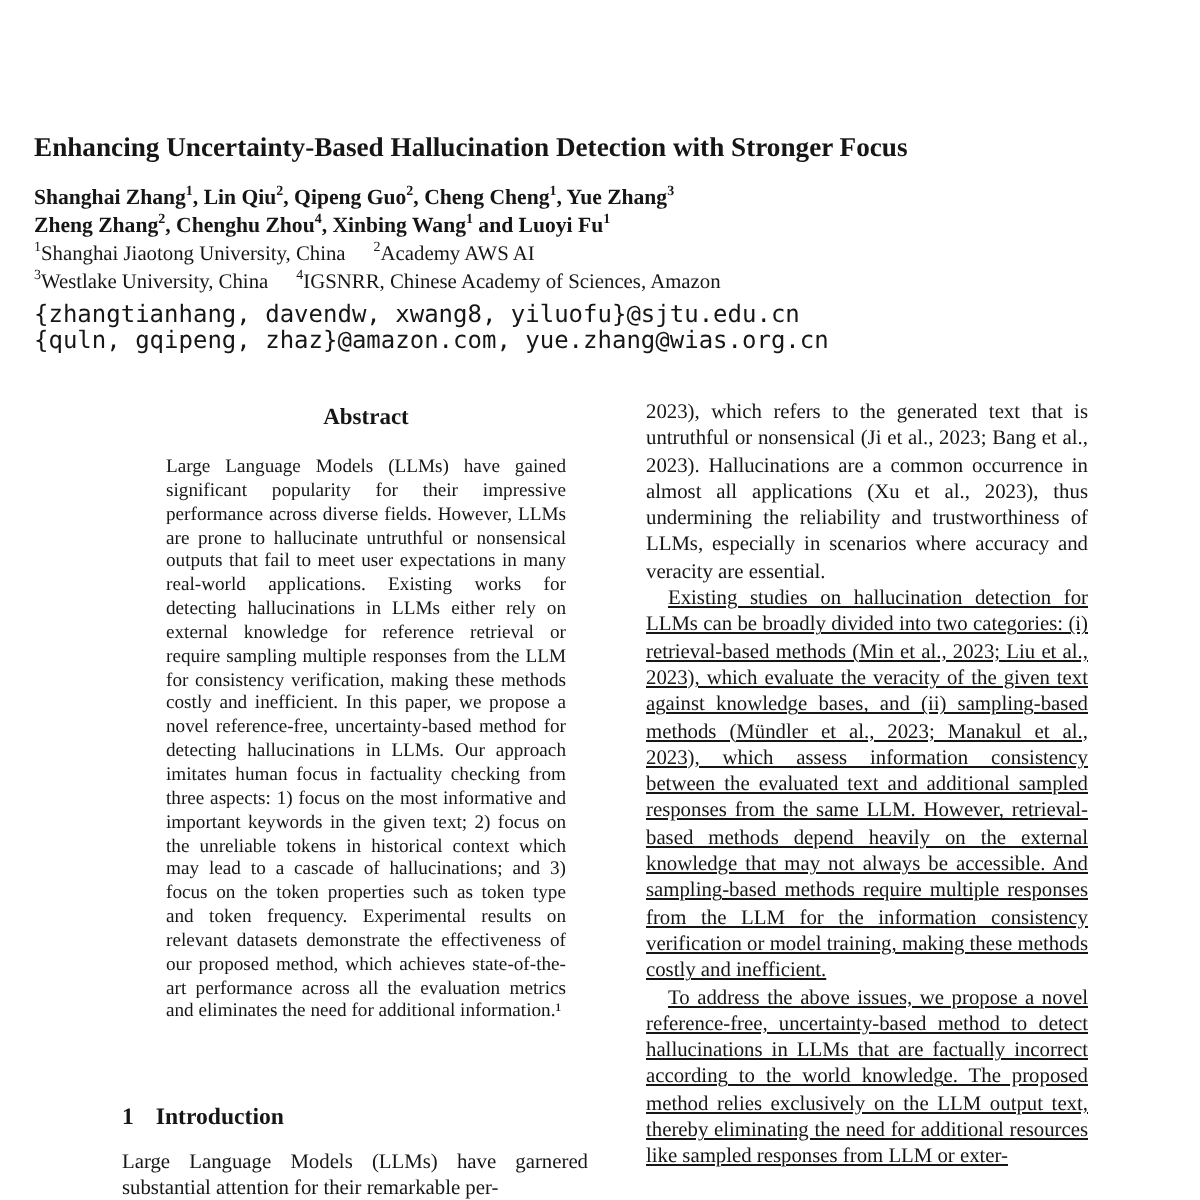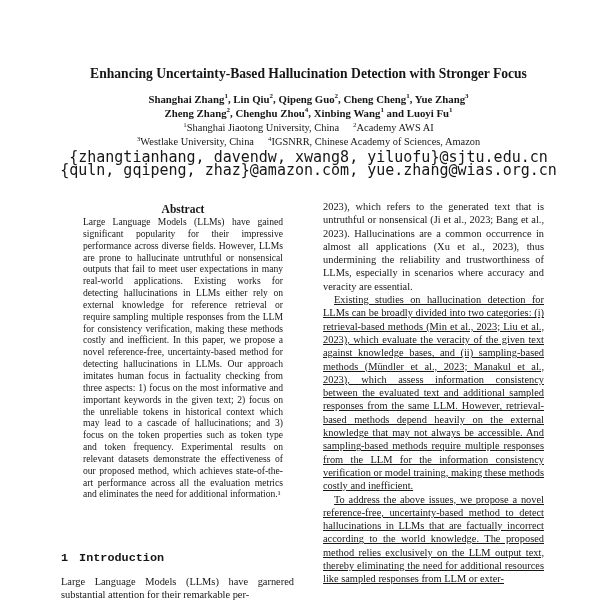--- a/index.html
+++ b/index.html
@@ -9,21 +9,20 @@
     width: 600px;
     height: 600px;
     background: #ffffff;
     overflow: hidden;
     font-family: "Liberation Serif", "DejaVu Serif", serif;
     color: #161616;
   }
   .header {
     position: absolute;
     left: 0; right: 0; top: 64px;
-    text-align: center;
     padding-left: 17px;
   }
   .title {
     font-size: 13.6px;
     font-weight: bold;
     line-height: 20px;
   }
   .authors {
     margin-top: 8px;
     font-size: 10.8px;
@@ -36,52 +35,52 @@
   }
   .affils {
     margin-top: 1px;
     font-size: 10.4px;
     line-height: 13.5px;
   }
   .affil-gap { margin-left: 14px; }
   .emails {
     margin-top: 3px;
     font-family: "DejaVu Sans Mono", "Liberation Mono", monospace;
-    font-size: 15px;
+    font-size: 12px;
     line-height: 13px;
     letter-spacing: 0px;
   }
   .abstract-block {
     position: absolute;
     left: 83px; top: 202px;
     width: 200px;
     max-height: 342px;
     overflow: hidden;
   }
   .abstract-heading {
     text-align: center;
     font-weight: bold;
     font-size: 11.5px;
     line-height: 14px;
+    margin-bottom: 12px;
   }
   .abstract-text {
     font-size: 9.6px;
     line-height: 11.85px;
     text-align: justify;
   }
   .intro-section {
     position: absolute;
     left: 61px; top: 551px;
     width: 233px;
   }
   .section-heading {
     font-weight: bold;
     font-size: 11.8px;
     line-height: 15px;
-    font-family: Liberation Mono, monospace;
   }
   .section-number { display: inline-block; margin-right: 11px; }
   .intro-paragraph {
     margin-top: 9px;
     font-size: 10.4px;
     line-height: 13.3px;
     text-align: justify;
   }
   .col-right {
     position: absolute;

